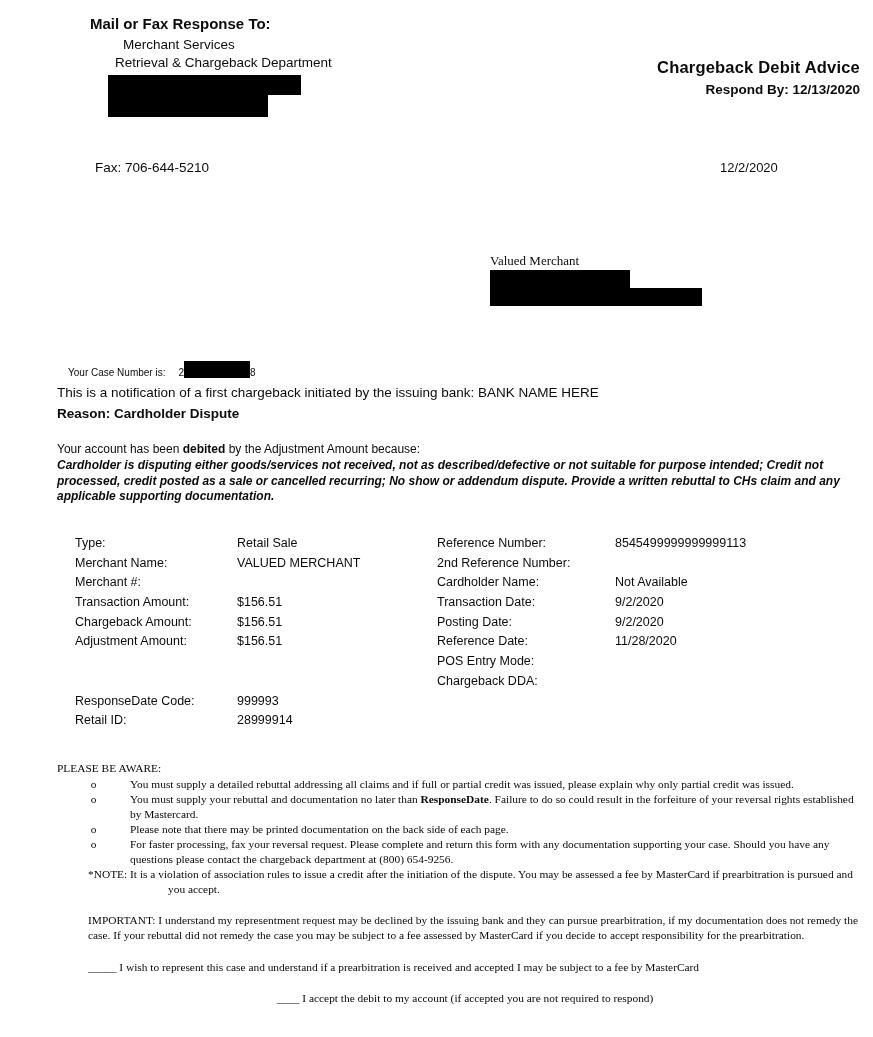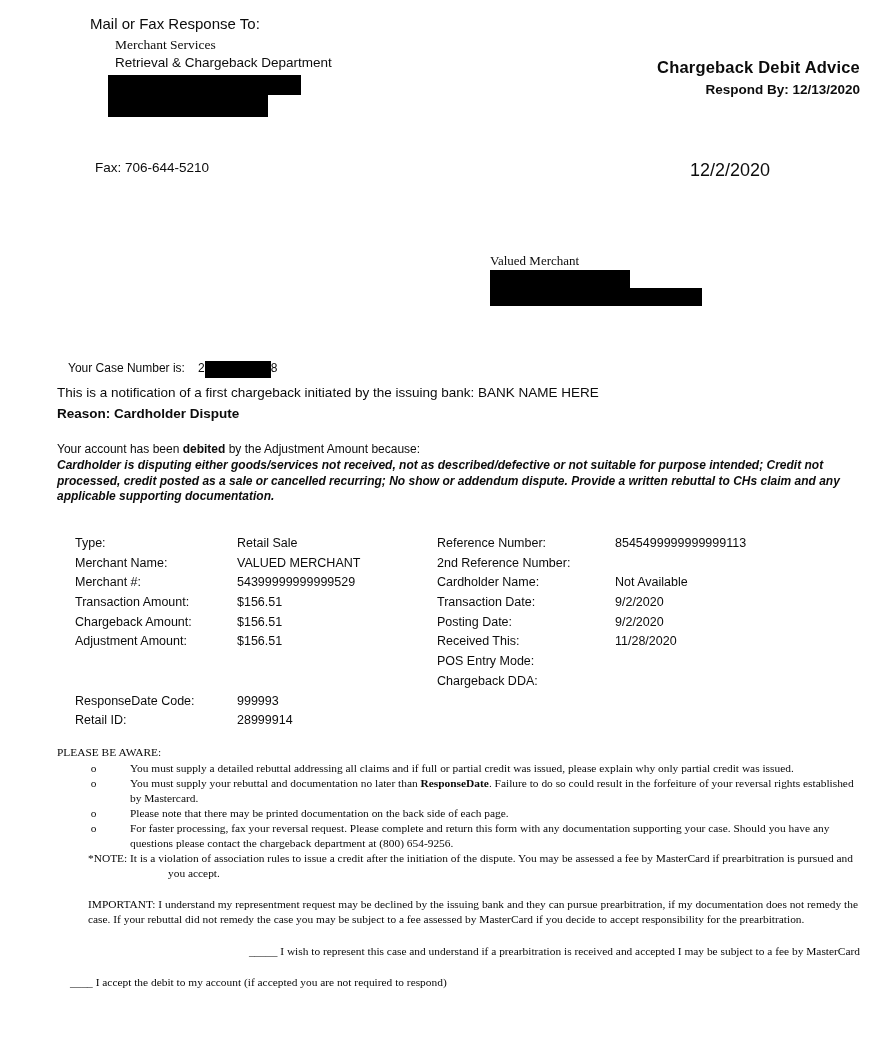--- a/index.html
+++ b/index.html
@@ -9,37 +9,37 @@
     width: 873px;
     height: 1037px;
     background: #ffffff;
     color: #0c0c0c;
     font-family: "Liberation Sans", sans-serif;
     overflow: hidden;
   }
   .abs { position: absolute; }
 
   
-  .sender-head { left: 90px; top: 15px; font-size: 15px; font-weight: normal; }
-  .sender-line1 { left: 115px; top: 37px; font-size: 13.5px; font-family: Liberation Serif, serif; }
+  .sender-head { left: 90px; top: 15px; font-size: 15px; font-weight: bold; }
+  .sender-line1 { left: 123px; top: 37px; font-size: 13.5px; }
   .sender-line2 { left: 115px; top: 55px; font-size: 13.5px; }
   .redact { background: #000; position: absolute; }
 
   
   .title-wrap { left: 545px; top: 58px; width: 315px; text-align: right; }
   .doc-title { font-size: 16.5px; font-weight: bold; letter-spacing: .2px; }
   .respond-by { font-size: 13.5px; font-weight: bold; margin-top: 5px; }
 
   .fax-line { left: 95px; top: 160px; font-size: 13.5px; }
-  .letter-date { left: 690px; top: 160px; font-size: 18px; }
+  .letter-date { left: 720px; top: 160px; font-size: 13px; }
 
   .addressee { left: 490px; top: 253px; font-size: 13px; font-family: "Liberation Serif", serif; }
 
   
-  .case-line { left: 68px; top: 361px; font-size: 12px; display: flex; align-items: flex-start; }
+  .case-line { left: 68px; top: 361px; font-size: 10px; display: flex; align-items: flex-end; }
   .case-line .gap { display: inline-block; width: 13px; }
   .case-box { display: inline-block; width: 66px; height: 17px; background: #000; vertical-align: middle; }
   .notify-line { left: 57px; top: 385px; font-size: 13.5px; }
   .reason-line { left: 57px; top: 406px; font-size: 13.5px; font-weight: bold; }
 
   .debit-intro { left: 57px; top: 442px; font-size: 12px; }
   .debit-intro b { font-weight: bold; }
   .reason-detail {
     left: 57px; top: 458px; width: 795px;
     font-size: 12px; font-weight: bold; font-style: italic;
@@ -51,32 +51,32 @@
   .dcol { position: absolute; top: 0; }
   .dcol-left { left: 0; width: 360px; }
   .dcol-right { left: 362px; width: 420px; }
   .drow { height: 19.7px; display: flex; white-space: nowrap; }
   .dcol-left .dlabel { width: 162px; flex: 0 0 162px; }
   .dcol-right .dlabel { width: 178px; flex: 0 0 178px; }
   .dval { flex: 1; }
 
   
   .fineprint {
-    left: 57px; top: 745px; width: 803px;
+    left: 57px; top: 761px; width: 803px;
     font-family: "Liberation Serif", serif;
     font-size: 11.4px; line-height: 15px; color: #080808;
   }
   .aware-head { margin-bottom: 1px; }
   .bullet { display: flex; margin-left: 30px; }
   .bmark { flex: 0 0 13px; text-align: center; }
   .btext { margin-left: 30px; flex: 1; }
   .note-para { margin-left: 31px; padding-left: 80px; text-indent: -80px; width: 772px; }
   .important-para { margin-left: 31px; margin-top: 16px; width: 775px; }
-  .sign-line1 { margin-left: 31px; margin-top: 17px; text-align: right; }
-  .sign-line2 { margin-left: 13px; margin-top: 16px; }
+  .sign-line1 { margin-left: 31px; margin-top: 17px; }
+  .sign-line2 { margin-left: 13px; margin-top: 16px; text-align: center; }
 </style>
 </head>
 <body>
 
 <div class="page">
 
   <div class="abs sender-head">Mail or Fax Response To:</div>
   <div class="abs sender-line1">Merchant Services</div>
   <div class="abs sender-line2">Retrieval &amp; Chargeback Department</div>
   <div class="redact" style="left:108px; top:75px; width:193px; height:20px;"></div>
@@ -114,21 +114,20 @@
       <div class="drow">
           <span class="dlabel">Type:</span>
           <span class="dval">Retail Sale</span>
         </div>
       <div class="drow">
           <span class="dlabel">Merchant Name:</span>
           <span class="dval">VALUED MERCHANT</span>
         </div>
       <div class="drow">
           <span class="dlabel">Merchant #:</span>
-          <span class="dval">54399999999999529</span>
         </div>
       <div class="drow">
           <span class="dlabel">Transaction Amount:</span>
           <span class="dval">$156.51</span>
         </div>
       <div class="drow">
           <span class="dlabel">Chargeback Amount:</span>
           <span class="dval">$156.51</span>
         </div>
       <div class="drow">
@@ -167,21 +166,21 @@
         </div>
       <div class="drow">
           <span class="dlabel">Transaction Date:</span>
           <span class="dval">9/2/2020</span>
         </div>
       <div class="drow">
           <span class="dlabel">Posting Date:</span>
           <span class="dval">9/2/2020</span>
         </div>
       <div class="drow">
-          <span class="dlabel">Received This:</span>
+          <span class="dlabel">Reference Date:</span>
           <span class="dval">11/28/2020</span>
         </div>
       <div class="drow">
           <span class="dlabel">POS Entry Mode:</span>
           <span class="dval"></span>
         </div>
       <div class="drow">
           <span class="dlabel">Chargeback DDA:</span>
           <span class="dval"></span>
         </div>

